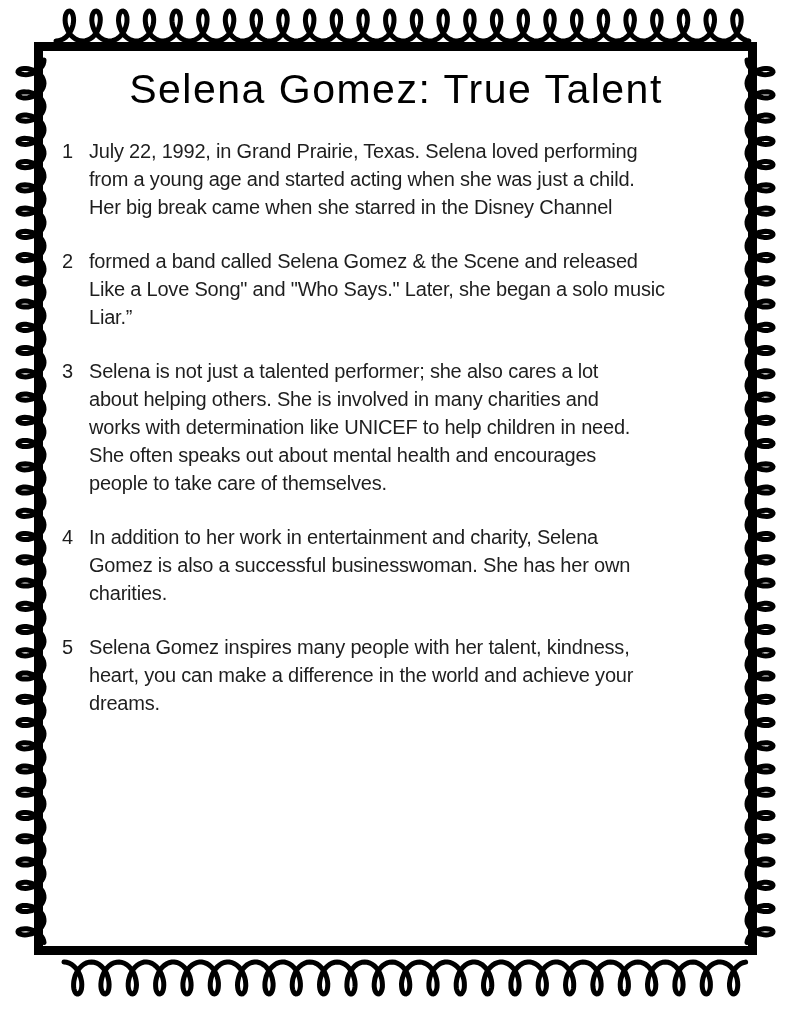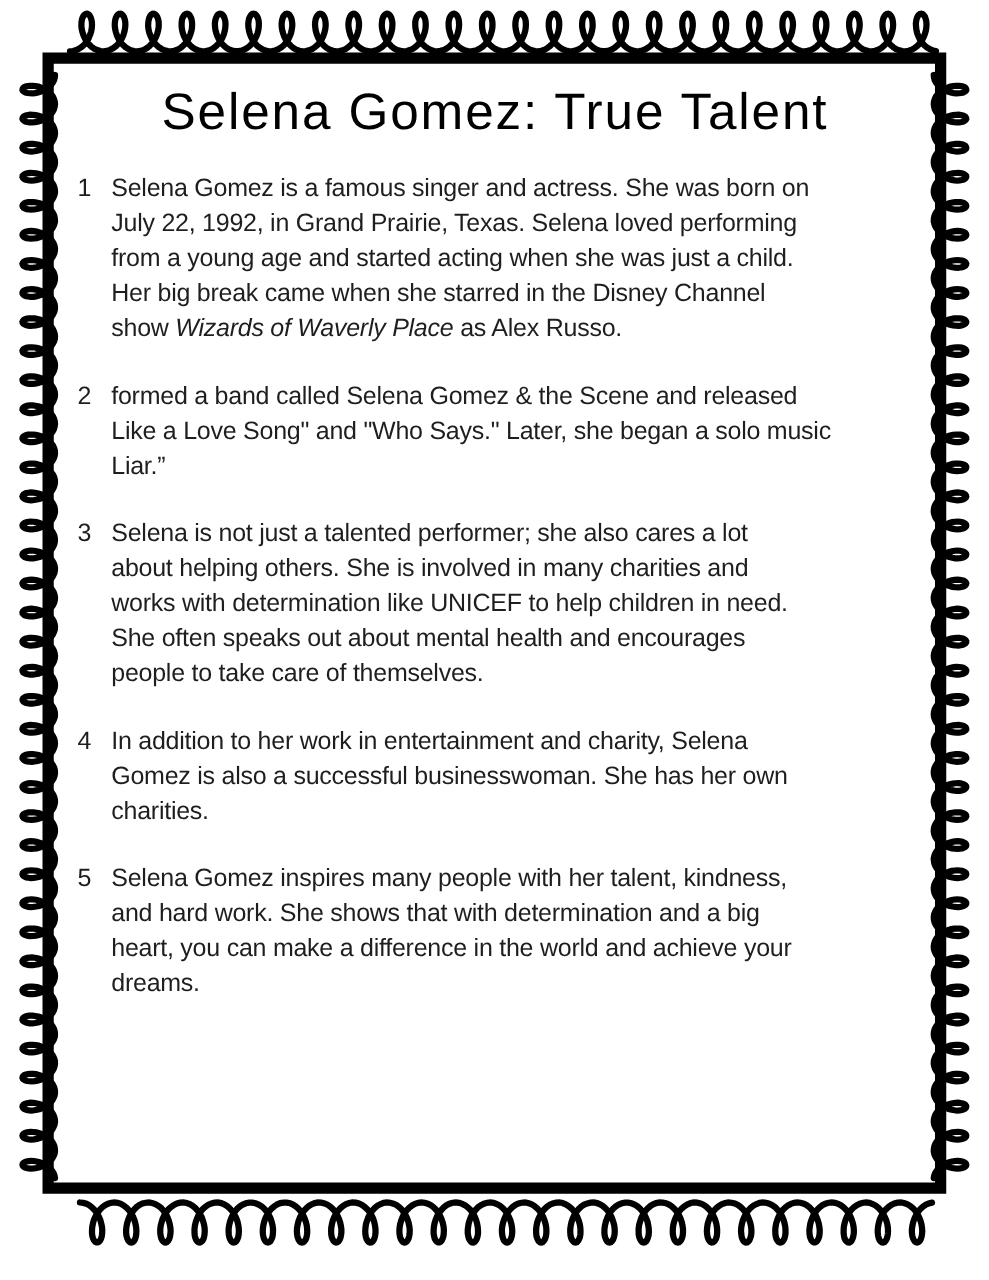--- a/index.html
+++ b/index.html
@@ -42,25 +42,23 @@
     <path id="loop-left" fill="none" stroke="#000" stroke-width="5" stroke-linecap="round" d="M44.0 60.0L43.8 62.1L43.2 64.2L42.2 66.1L40.8 67.9L39.1 69.6L37.1 71.1L35.0 72.3L32.7 73.3L30.4 74.0L28.0 74.5L25.8 74.7L23.8 74.6L22.0 74.4L20.4 74.0L19.2 73.4L18.4 72.7L18.0 72.0L18.1 71.2L18.5 70.5L19.3 69.8L20.6 69.2L22.1 68.8L24.0 68.6L26.0 68.6L28.3 68.8L30.6 69.3L32.9 70.1L35.2 71.1L37.3 72.3L39.3 73.8L40.9 75.5L42.3 77.3L43.2 79.3L43.8 81.3L44.0 83.4L43.7 85.5L43.1 87.6L42.0 89.5L40.6 91.3L38.9 93.0L36.9 94.4L34.8 95.6L32.5 96.6L30.1 97.3L27.8 97.7L25.6 97.9L23.6 97.9L21.8 97.6L20.3 97.2L19.2 96.6L18.4 95.9L18.0 95.1L18.1 94.4L18.6 93.6L19.4 93.0L20.7 92.4L22.3 92.0L24.1 91.8L26.2 91.9L28.5 92.1L30.8 92.6L33.1 93.4L35.4 94.4L37.5 95.7L39.4 97.2L41.1 98.9L42.4 100.7L43.3 102.7L43.9 104.8L44.0 106.9L43.7 109.0L43.0 111.0L41.9 113.0L40.5 114.8L38.7 116.4L36.7 117.8L34.6 119.0L32.3 119.9L29.9 120.6L27.6 121.0L25.4 121.2L23.4 121.1L21.6 120.8L20.2 120.4L19.1 119.8L18.3 119.1L18.0 118.3L18.1 117.6L18.6 116.8L19.5 116.2L20.8 115.6L22.4 115.3L24.3 115.1L26.4 115.1L28.7 115.4L31.0 115.9L33.3 116.7L35.6 117.8L37.7 119.1L39.6 120.6L41.2 122.3L42.5 124.2L43.4 126.2L43.9 128.2L44.0 130.3L43.7 132.4L42.9 134.5L41.8 136.4L40.3 138.2L38.6 139.8L36.5 141.2L34.3 142.3L32.0 143.2L29.7 143.9L27.4 144.3L25.2 144.4L23.2 144.3L21.5 144.0L20.1 143.6L19.0 143.0L18.3 142.3L18.0 141.5L18.1 140.7L18.7 140.0L19.6 139.4L21.0 138.8L22.6 138.5L24.5 138.3L26.6 138.4L28.9 138.7L31.2 139.2L33.6 140.1L35.8 141.1L37.9 142.5L39.7 144.0L41.3 145.7L42.6 147.6L43.4 149.6L43.9 151.7L44.0 153.8L43.6 155.9L42.8 157.9L41.7 159.8L40.2 161.6L38.4 163.2L36.3 164.5L34.1 165.7L31.8 166.6L29.5 167.2L27.2 167.6L25.0 167.7L23.1 167.6L21.4 167.3L19.9 166.8L18.9 166.2L18.2 165.4L18.0 164.7L18.2 163.9L18.8 163.2L19.8 162.5L21.1 162.0L22.8 161.7L24.7 161.6L26.8 161.6L29.1 162.0L31.5 162.6L33.8 163.4L36.0 164.5L38.1 165.8L39.9 167.4L41.5 169.1L42.7 171.0L43.5 173.0L43.9 175.1L44.0 177.2L43.5 179.3L42.7 181.3L41.5 183.2L40.0 185.0L38.2 186.5L36.1 187.9L33.9 189.0L31.6 189.9L29.3 190.5L27.0 190.8L24.8 190.9L22.9 190.8L21.2 190.5L19.8 190.0L18.8 189.3L18.2 188.6L18.0 187.9L18.2 187.1L18.8 186.4L19.9 185.7L21.2 185.2L22.9 184.9L24.9 184.8L27.1 184.9L29.3 185.3L31.7 185.9L34.0 186.7L36.2 187.9L38.3 189.2L40.1 190.8L41.6 192.6L42.8 194.5L43.6 196.5L44.0 198.6L43.9 200.7L43.5 202.7L42.6 204.7L41.4 206.6L39.9 208.4L38.0 209.9L35.9 211.3L33.7 212.3L31.4 213.2L29.1 213.8L26.8 214.1L24.7 214.2L22.7 214.0L21.1 213.7L19.7 213.2L18.7 212.5L18.2 211.8L18.0 211.0L18.3 210.3L18.9 209.6L20.0 208.9L21.4 208.5L23.1 208.2L25.1 208.1L27.3 208.2L29.6 208.6L31.9 209.2L34.2 210.1L36.4 211.2L38.4 212.6L40.2 214.2L41.7 216.0L42.9 217.9L43.6 219.9L44.0 222.0L43.9 224.1L43.4 226.2L42.5 228.2L41.3 230.1L39.7 231.8L37.8 233.3L35.7 234.6L33.5 235.7L31.2 236.5L28.8 237.1L26.6 237.4L24.5 237.4L22.6 237.2L20.9 236.9L19.6 236.4L18.7 235.7L18.1 235.0L18.0 234.2L18.3 233.4L19.0 232.7L20.1 232.1L21.5 231.7L23.3 231.4L25.3 231.3L27.5 231.5L29.8 231.9L32.1 232.5L34.4 233.4L36.6 234.6L38.6 236.0L40.4 237.6L41.8 239.4L42.9 241.3L43.7 243.4L44.0 245.5L43.9 247.6L43.4 249.6L42.4 251.6L41.2 253.5L39.5 255.2L37.6 256.7L35.5 258.0L33.3 259.0L31.0 259.8L28.6 260.3L26.4 260.6L24.3 260.7L22.4 260.5L20.8 260.1L19.5 259.5L18.6 258.9L18.1 258.1L18.0 257.4L18.4 256.6L19.1 255.9L20.2 255.3L21.7 254.9L23.5 254.6L25.5 254.6L27.7 254.7L30.0 255.2L32.3 255.8L34.6 256.8L36.8 258.0L38.8 259.4L40.5 261.0L42.0 262.8L43.0 264.8L43.7 266.8L44.0 268.9L43.9 271.0L43.3 273.1L42.3 275.0L41.0 276.9L39.4 278.6L37.5 280.1L35.3 281.3L33.1 282.4L30.7 283.1L28.4 283.6L26.2 283.9L24.1 283.9L22.2 283.7L20.7 283.3L19.4 282.7L18.5 282.1L18.1 281.3L18.0 280.6L18.4 279.8L19.2 279.1L20.3 278.5L21.8 278.1L23.6 277.8L25.7 277.8L27.9 278.0L30.2 278.5L32.5 279.2L34.8 280.1L37.0 281.3L39.0 282.8L40.7 284.4L42.1 286.2L43.1 288.2L43.8 290.2L44.0 292.3L43.8 294.4L43.2 296.5L42.2 298.5L40.9 300.3L39.2 302.0L37.3 303.4L35.1 304.7L32.8 305.7L30.5 306.4L28.2 306.9L26.0 307.1L23.9 307.1L22.1 306.9L20.5 306.5L19.3 305.9L18.5 305.3L18.1 304.5L18.0 303.7L18.5 303.0L19.3 302.3L20.5 301.7L22.0 301.3L23.8 301.1L25.9 301.1L28.1 301.3L30.4 301.8L32.8 302.5L35.0 303.5L37.2 304.7L39.1 306.2L40.8 307.8L42.2 309.7L43.2 311.6L43.8 313.7L44.0 315.8L43.8 317.9L43.1 319.9L42.1 321.9L40.7 323.7L39.0 325.4L37.1 326.8L34.9 328.0L32.6 329.0L30.3 329.7L28.0 330.2L25.8 330.4L23.7 330.4L21.9 330.1L20.4 329.7L19.2 329.1L18.4 328.4L18.0 327.7L18.1 326.9L18.5 326.2L19.4 325.5L20.6 324.9L22.2 324.5L24.0 324.3L26.1 324.3L28.3 324.6L30.6 325.1L33.0 325.8L35.2 326.8L37.4 328.1L39.3 329.6L41.0 331.2L42.3 333.1L43.3 335.1L43.8 337.1L44.0 339.2L43.7 341.3L43.1 343.4L42.0 345.3L40.6 347.1L38.9 348.8L36.9 350.2L34.7 351.4L32.4 352.3L30.1 353.0L27.8 353.5L25.6 353.6L23.5 353.6L21.8 353.3L20.3 352.9L19.1 352.3L18.4 351.6L18.0 350.9L18.1 350.1L18.6 349.3L19.5 348.7L20.7 348.1L22.3 347.7L24.2 347.6L26.3 347.6L28.5 347.8L30.9 348.4L33.2 349.2L35.5 350.2L37.6 351.5L39.5 353.0L41.1 354.7L42.4 356.5L43.3 358.5L43.9 360.6L44.0 362.7L43.7 364.8L43.0 366.8L41.9 368.7L40.4 370.5L38.7 372.1L36.7 373.6L34.5 374.7L32.2 375.7L29.9 376.3L27.6 376.7L25.4 376.9L23.4 376.8L21.6 376.6L20.1 376.1L19.0 375.5L18.3 374.8L18.0 374.0L18.1 373.3L18.6 372.5L19.6 371.9L20.9 371.3L22.5 371.0L24.4 370.8L26.5 370.8L28.8 371.1L31.1 371.7L33.4 372.5L35.7 373.5L37.8 374.8L39.6 376.4L41.2 378.1L42.5 379.9L43.4 381.9L43.9 384.0L44.0 386.1L43.6 388.2L42.9 390.2L41.8 392.2L40.3 393.9L38.5 395.5L36.5 396.9L34.3 398.1L32.0 399.0L29.6 399.6L27.3 400.0L25.2 400.2L23.2 400.1L21.5 399.8L20.0 399.3L19.0 398.7L18.3 398.0L18.0 397.2L18.2 396.4L18.7 395.7L19.7 395.1L21.0 394.5L22.7 394.2L24.6 394.0L26.7 394.1L29.0 394.4L31.3 395.0L33.6 395.8L35.9 396.9L37.9 398.2L39.8 399.8L41.4 401.5L42.6 403.4L43.5 405.4L43.9 407.5L44.0 409.6L43.6 411.6L42.8 413.7L41.6 415.6L40.1 417.3L38.3 418.9L36.3 420.3L34.1 421.4L31.8 422.3L29.4 422.9L27.1 423.3L25.0 423.4L23.0 423.3L21.3 423.0L19.9 422.5L18.9 421.9L18.2 421.1L18.0 420.4L18.2 419.6L18.8 418.9L19.8 418.3L21.1 417.8L22.8 417.4L24.8 417.3L26.9 417.4L29.2 417.7L31.5 418.3L33.8 419.2L36.1 420.3L38.1 421.6L40.0 423.2L41.5 424.9L42.7 426.8L43.5 428.8L43.9 430.9L43.9 433.0L43.5 435.1L42.7 437.1L41.5 439.0L40.0 440.7L38.1 442.3L36.1 443.7L33.9 444.8L31.5 445.6L29.2 446.2L26.9 446.6L24.8 446.6L22.8 446.5L21.2 446.2L19.8 445.7L18.8 445.0L18.2 444.3L18.0 443.6L18.2 442.8L18.9 442.1L19.9 441.4L21.3 441.0L23.0 440.6L25.0 440.5L27.1 440.6L29.4 441.0L31.7 441.6L34.0 442.5L36.3 443.6L38.3 445.0L40.1 446.6L41.6 448.3L42.8 450.2L43.6 452.3L44.0 454.3L43.9 456.4L43.5 458.5L42.6 460.5L41.4 462.4L39.8 464.1L38.0 465.7L35.9 467.0L33.6 468.1L31.3 468.9L29.0 469.5L26.7 469.8L24.6 469.9L22.7 469.7L21.0 469.4L19.7 468.9L18.7 468.2L18.2 467.5L18.0 466.7L18.3 466.0L18.9 465.3L20.0 464.6L21.4 464.2L23.2 463.9L25.2 463.8L27.3 463.9L29.6 464.3L32.0 464.9L34.3 465.8L36.5 467.0L38.5 468.4L40.3 470.0L41.7 471.8L42.9 473.7L43.6 475.7L44.0 477.8L43.9 479.9L43.4 482.0L42.5 484.0L41.2 485.8L39.7 487.5L37.8 489.1L35.7 490.4L33.4 491.4L31.1 492.2L28.8 492.8L26.5 493.1L24.4 493.1L22.5 493.0L20.9 492.6L19.6 492.1L18.7 491.4L18.1 490.7L18.0 489.9L18.3 489.1L19.0 488.4L20.1 487.8L21.6 487.4L23.3 487.1L25.3 487.0L27.5 487.2L29.8 487.6L32.2 488.3L34.5 489.2L36.7 490.4L38.7 491.8L40.4 493.4L41.9 495.2L43.0 497.1L43.7 499.1L44.0 501.2L43.9 503.3L43.3 505.4L42.4 507.4L41.1 509.2L39.5 510.9L37.6 512.5L35.5 513.7L33.2 514.8L30.9 515.6L28.6 516.1L26.3 516.3L24.2 516.4L22.3 516.2L20.7 515.8L19.5 515.3L18.6 514.6L18.1 513.9L18.0 513.1L18.4 512.3L19.1 511.6L20.3 511.0L21.7 510.6L23.5 510.3L25.5 510.3L27.7 510.5L30.1 510.9L32.4 511.6L34.7 512.5L36.9 513.7L38.8 515.2L40.6 516.8L42.0 518.6L43.1 520.5L43.7 522.6L44.0 524.7L43.8 526.8L43.3 528.8L42.3 530.8L41.0 532.7L39.3 534.3L37.4 535.8L35.3 537.1L33.0 538.1L30.7 538.9L28.3 539.4L26.1 539.6L24.0 539.6L22.2 539.4L20.6 539.0L19.4 538.4L18.5 537.8L18.1 537.0L18.0 536.3L18.4 535.5L19.2 534.8L20.4 534.2L21.9 533.8L23.7 533.6L25.7 533.5L28.0 533.7L30.3 534.2L32.6 534.9L34.9 535.9L37.0 537.1L39.0 538.5L40.7 540.2L42.1 542.0L43.1 544.0L43.8 546.0L44.0 548.1L43.8 550.2L43.2 552.3L42.2 554.2L40.8 556.1L39.2 557.7L37.2 559.2L35.1 560.4L32.8 561.4L30.5 562.2L28.1 562.6L25.9 562.9L23.9 562.9L22.0 562.6L20.5 562.2L19.3 561.6L18.5 561.0L18.1 560.2L18.1 559.4L18.5 558.7L19.3 558.0L20.5 557.4L22.1 557.0L23.9 556.8L25.9 556.8L28.2 557.0L30.5 557.5L32.8 558.2L35.1 559.2L37.2 560.5L39.2 561.9L40.9 563.6L42.2 565.4L43.2 567.4L43.8 569.5L44.0 571.6L43.8 573.7L43.1 575.7L42.1 577.7L40.7 579.5L39.0 581.1L37.0 582.6L34.9 583.8L32.6 584.8L30.2 585.5L27.9 585.9L25.7 586.1L23.7 586.1L21.9 585.8L20.4 585.4L19.2 584.8L18.4 584.1L18.0 583.4L18.1 582.6L18.5 581.9L19.4 581.2L20.6 580.6L22.2 580.2L24.1 580.0L26.1 580.1L28.4 580.3L30.7 580.8L33.0 581.6L35.3 582.6L37.4 583.8L39.4 585.3L41.0 587.0L42.3 588.9L43.3 590.8L43.8 592.9L44.0 595.0L43.7 597.1L43.0 599.1L42.0 601.1L40.5 602.9L38.8 604.5L36.8 605.9L34.6 607.1L32.4 608.1L30.0 608.8L27.7 609.2L25.5 609.4L23.5 609.3L21.7 609.1L20.2 608.6L19.1 608.0L18.4 607.3L18.0 606.6L18.1 605.8L18.6 605.0L19.5 604.4L20.8 603.8L22.4 603.5L24.3 603.3L26.4 603.3L28.6 603.6L30.9 604.1L33.3 604.9L35.5 605.9L37.6 607.2L39.5 608.7L41.1 610.4L42.4 612.3L43.4 614.3L43.9 616.4L44.0 618.5L43.7 620.5L43.0 622.6L41.8 624.5L40.4 626.3L38.6 627.9L36.6 629.3L34.4 630.5L32.1 631.4L29.8 632.1L27.5 632.5L25.3 632.6L23.3 632.6L21.6 632.3L20.1 631.8L19.0 631.2L18.3 630.5L18.0 629.7L18.1 629.0L18.7 628.2L19.6 627.6L20.9 627.1L22.5 626.7L24.4 626.5L26.6 626.6L28.8 626.9L31.1 627.4L33.5 628.2L35.7 629.3L37.8 630.6L39.7 632.1L41.3 633.9L42.5 635.7L43.4 637.7L43.9 639.8L44.0 641.9L43.6 644.0L42.9 646.0L41.7 647.9L40.2 649.7L38.5 651.3L36.4 652.7L34.2 653.8L31.9 654.7L29.6 655.4L27.3 655.7L25.1 655.9L23.1 655.8L21.4 655.5L20.0 655.0L18.9 654.4L18.3 653.7L18.0 652.9L18.2 652.1L18.7 651.4L19.7 650.8L21.0 650.3L22.7 649.9L24.6 649.8L26.8 649.8L29.0 650.2L31.4 650.7L33.7 651.6L35.9 652.7L38.0 654.0L39.8 655.5L41.4 657.3L42.6 659.2L43.5 661.2L43.9 663.2L44.0 665.3L43.6 667.4L42.8 669.4L41.6 671.4L40.1 673.1L38.3 674.7L36.2 676.0L34.0 677.2L31.7 678.0L29.4 678.7L27.1 679.0L24.9 679.1L23.0 679.0L21.3 678.7L19.9 678.2L18.9 677.6L18.2 676.9L18.0 676.1L18.2 675.3L18.8 674.6L19.8 674.0L21.2 673.5L22.9 673.1L24.8 673.0L27.0 673.1L29.2 673.5L31.6 674.1L33.9 674.9L36.1 676.0L38.2 677.4L40.0 678.9L41.5 680.7L42.7 682.6L43.5 684.6L44.0 686.7L43.9 688.8L43.5 690.9L42.7 692.9L41.5 694.8L39.9 696.5L38.1 698.1L36.0 699.4L33.8 700.5L31.5 701.4L29.1 702.0L26.9 702.3L24.7 702.4L22.8 702.2L21.1 701.9L19.8 701.4L18.8 700.8L18.2 700.0L18.0 699.3L18.2 698.5L18.9 697.8L19.9 697.2L21.3 696.7L23.0 696.4L25.0 696.3L27.2 696.4L29.5 696.7L31.8 697.4L34.1 698.3L36.3 699.4L38.4 700.8L40.2 702.3L41.7 704.1L42.8 706.0L43.6 708.0L44.0 710.1L43.9 712.2L43.5 714.3L42.6 716.3L41.3 718.2L39.8 719.9L37.9 721.5L35.8 722.8L33.6 723.9L31.3 724.7L28.9 725.2L26.7 725.5L24.5 725.6L22.6 725.5L21.0 725.1L19.7 724.6L18.7 723.9L18.1 723.2L18.0 722.4L18.3 721.7L19.0 721.0L20.0 720.4L21.5 719.9L23.2 719.6L25.2 719.5L27.4 719.6L29.7 720.0L32.0 720.7L34.3 721.6L36.5 722.8L38.5 724.1L40.3 725.7L41.8 727.5L42.9 729.5L43.7 731.5L44.0 733.6L43.9 735.7L43.4 737.7L42.5 739.7L41.2 741.6L39.6 743.3L37.7 744.8L35.6 746.1L33.4 747.2L31.0 748.0L28.7 748.5L26.5 748.8L24.4 748.9L22.5 748.7L20.8 748.3L19.6 747.8L18.6 747.1L18.1 746.4L18.0 745.6L18.3 744.9L19.1 744.2L20.2 743.6L21.6 743.1L23.4 742.8L25.4 742.8L27.6 742.9L29.9 743.3L32.2 744.0L34.5 744.9L36.7 746.1L38.7 747.5L40.5 749.2L41.9 750.9L43.0 752.9L43.7 754.9L44.0 757.0L43.9 759.1L43.3 761.2L42.4 763.2L41.1 765.0L39.4 766.7L37.5 768.2L35.4 769.5L33.2 770.5L30.8 771.3L28.5 771.8L26.3 772.1L24.2 772.1L22.3 771.9L20.7 771.5L19.5 771.0L18.6 770.3L18.1 769.6L18.0 768.8L18.4 768.0L19.1 767.3L20.3 766.8L21.8 766.3L23.6 766.1L25.6 766.0L27.8 766.2L30.1 766.6L32.5 767.3L34.7 768.3L36.9 769.5L38.9 770.9L40.6 772.6L42.0 774.4L43.1 776.3L43.7 778.4L44.0 780.5L43.8 782.6L43.3 784.6L42.3 786.6L40.9 788.4L39.3 790.1L37.3 791.6L35.2 792.8L32.9 793.9L30.6 794.6L28.3 795.1L26.1 795.3L24.0 795.3L22.1 795.1L20.6 794.7L19.4 794.2L18.5 793.5L18.1 792.7L18.0 792.0L18.4 791.2L19.2 790.5L20.4 790.0L21.9 789.5L23.8 789.3L25.8 789.3L28.0 789.5L30.3 789.9L32.7 790.7L35.0 791.6L37.1 792.9L39.1 794.3L40.8 796.0L42.1 797.8L43.2 799.8L43.8 801.8L44.0 803.9L43.8 806.0L43.2 808.1L42.2 810.0L40.8 811.8L39.1 813.5L37.1 815.0L35.0 816.2L32.7 817.2L30.4 817.9L28.1 818.4L25.9 818.6L23.8 818.6L22.0 818.3L20.4 817.9L19.3 817.3L18.4 816.7L18.0 815.9L18.1 815.1L18.5 814.4L19.3 813.7L20.5 813.2L22.1 812.7L23.9 812.5L26.0 812.5L28.2 812.8L30.6 813.2L32.9 814.0L35.2 815.0L37.3 816.2L39.2 817.7L40.9 819.4L42.2 821.2L43.2 823.2L43.8 825.3L44.0 827.4L43.8 829.4L43.1 831.5L42.0 833.4L40.6 835.3L38.9 836.9L37.0 838.3L34.8 839.5L32.5 840.5L30.2 841.2L27.9 841.7L25.7 841.8L23.6 841.8L21.8 841.6L20.3 841.1L19.2 840.5L18.4 839.8L18.0 839.1L18.1 838.3L18.6 837.6L19.4 836.9L20.7 836.4L22.3 836.0L24.1 835.8L26.2 835.8L28.4 836.0L30.8 836.5L33.1 837.3L35.4 838.3L37.5 839.6L39.4 841.1L41.0 842.8L42.4 844.7L43.3 846.6L43.9 848.7L44.0 850.8L43.7 852.9L43.0 854.9L41.9 856.9L40.5 858.7L38.8 860.3L36.8 861.7L34.6 862.9L32.3 863.8L29.9 864.5L27.6 864.9L25.5 865.1L23.4 865.0L21.7 864.8L20.2 864.3L19.1 863.7L18.3 863.0L18.0 862.3L18.1 861.5L18.6 860.8L19.5 860.1L20.8 859.6L22.4 859.2L24.3 859.0L26.4 859.0L28.7 859.3L31.0 859.9L33.3 860.7L35.6 861.7L37.7 863.0L39.6 864.5L41.2 866.2L42.5 868.1L43.4 870.1L43.9 872.1L44.0 874.2L43.7 876.3L42.9 878.4L41.8 880.3L40.3 882.1L38.6 883.7L36.6 885.1L34.4 886.2L32.1 887.2L29.7 887.8L27.4 888.2L25.3 888.4L23.3 888.3L21.5 888.0L20.1 887.5L19.0 886.9L18.3 886.2L18.0 885.4L18.1 884.7L18.7 883.9L19.6 883.3L20.9 882.8L22.6 882.4L24.5 882.2L26.6 882.3L28.9 882.6L31.2 883.2L33.5 884.0L35.8 885.1L37.9 886.4L39.7 887.9L41.3 889.6L42.6 891.5L43.4 893.5L43.9 895.6L44.0 897.7L43.6 899.8L42.8 901.8L41.7 903.7L40.2 905.5L38.4 907.1L36.4 908.4L34.2 909.6L31.9 910.5L29.5 911.1L27.2 911.5L25.1 911.6L23.1 911.5L21.4 911.2L20.0 910.7L18.9 910.1L18.2 909.4L18.0 908.6L18.2 907.8L18.8 907.1L19.7 906.5L21.1 906.0L22.8 905.6L24.7 905.5L26.8 905.6L29.1 905.9L31.4 906.5L33.7 907.3L36.0 908.4L38.0 909.8L39.9 911.3L41.4 913.0L42.7 914.9L43.5 916.9L43.9 919.0L44.0 921.1L43.6 923.2L42.7 925.2L41.6 927.1L40.0 928.9L38.2 930.5L36.2 931.8L33.9 932.9L31.6 933.8L29.3 934.4L27.0 934.7L24.9 934.9L22.9 934.7L21.2 934.4L19.8 933.9L18.8 933.3L18.2 932.6L18.0 931.8L18.2 931.0L18.8 930.3L19.9 929.7L21.2 929.2L22.9 928.9L24.9 928.7L27.0 928.8L29.3 929.2L31.6 929.8L34.0 930.7L36.2 931.8L38.2 933.1L40.0 934.7L41.6 936.5L42.8 938.4L43.6 940.4L44.0 942.5"></path>
     <path id="loop-right" fill="none" stroke="#000" stroke-width="5" stroke-linecap="round" d="M747.0 60.0L747.2 62.1L747.8 64.2L748.8 66.1L750.2 67.9L751.9 69.6L753.9 71.1L756.0 72.3L758.3 73.3L760.6 74.0L763.0 74.5L765.2 74.7L767.2 74.6L769.0 74.4L770.6 74.0L771.8 73.4L772.6 72.7L773.0 72.0L772.9 71.2L772.5 70.5L771.7 69.8L770.4 69.2L768.9 68.8L767.0 68.6L765.0 68.6L762.7 68.8L760.4 69.3L758.1 70.1L755.8 71.1L753.7 72.3L751.7 73.8L750.1 75.5L748.7 77.3L747.8 79.3L747.2 81.3L747.0 83.4L747.3 85.5L747.9 87.6L749.0 89.5L750.4 91.3L752.1 93.0L754.1 94.4L756.2 95.6L758.5 96.6L760.9 97.3L763.2 97.7L765.4 97.9L767.4 97.9L769.2 97.6L770.7 97.2L771.8 96.6L772.6 95.9L773.0 95.1L772.9 94.4L772.4 93.6L771.6 93.0L770.3 92.4L768.7 92.0L766.9 91.8L764.8 91.9L762.5 92.1L760.2 92.6L757.9 93.4L755.6 94.4L753.5 95.7L751.6 97.2L749.9 98.9L748.6 100.7L747.7 102.7L747.1 104.8L747.0 106.9L747.3 109.0L748.0 111.0L749.1 113.0L750.5 114.8L752.3 116.4L754.3 117.8L756.4 119.0L758.7 119.9L761.1 120.6L763.4 121.0L765.6 121.2L767.6 121.1L769.4 120.8L770.8 120.4L771.9 119.8L772.7 119.1L773.0 118.3L772.9 117.6L772.4 116.8L771.5 116.2L770.2 115.6L768.6 115.3L766.7 115.1L764.6 115.1L762.3 115.4L760.0 115.9L757.7 116.7L755.4 117.8L753.3 119.1L751.4 120.6L749.8 122.3L748.5 124.2L747.6 126.2L747.1 128.2L747.0 130.3L747.3 132.4L748.1 134.5L749.2 136.4L750.7 138.2L752.4 139.8L754.5 141.2L756.7 142.3L759.0 143.2L761.3 143.9L763.6 144.3L765.8 144.4L767.8 144.3L769.5 144.0L770.9 143.6L772.0 143.0L772.7 142.3L773.0 141.5L772.9 140.7L772.3 140.0L771.4 139.4L770.0 138.8L768.4 138.5L766.5 138.3L764.4 138.4L762.1 138.7L759.8 139.2L757.4 140.1L755.2 141.1L753.1 142.5L751.3 144.0L749.7 145.7L748.4 147.6L747.6 149.6L747.1 151.7L747.0 153.8L747.4 155.9L748.2 157.9L749.3 159.8L750.8 161.6L752.6 163.2L754.7 164.5L756.9 165.7L759.2 166.6L761.5 167.2L763.8 167.6L766.0 167.7L767.9 167.6L769.6 167.3L771.1 166.8L772.1 166.2L772.8 165.4L773.0 164.7L772.8 163.9L772.2 163.2L771.2 162.5L769.9 162.0L768.2 161.7L766.3 161.6L764.2 161.6L761.9 162.0L759.5 162.6L757.2 163.4L755.0 164.5L752.9 165.8L751.1 167.4L749.5 169.1L748.3 171.0L747.5 173.0L747.1 175.1L747.0 177.2L747.5 179.3L748.3 181.3L749.5 183.2L751.0 185.0L752.8 186.5L754.9 187.9L757.1 189.0L759.4 189.9L761.7 190.5L764.0 190.8L766.2 190.9L768.1 190.8L769.8 190.5L771.2 190.0L772.2 189.3L772.8 188.6L773.0 187.9L772.8 187.1L772.2 186.4L771.1 185.7L769.8 185.2L768.1 184.9L766.1 184.8L763.9 184.9L761.7 185.3L759.3 185.9L757.0 186.7L754.8 187.9L752.7 189.2L750.9 190.8L749.4 192.6L748.2 194.5L747.4 196.5L747.0 198.6L747.1 200.7L747.5 202.7L748.4 204.7L749.6 206.6L751.1 208.4L753.0 209.9L755.1 211.3L757.3 212.3L759.6 213.2L761.9 213.8L764.2 214.1L766.3 214.2L768.3 214.0L769.9 213.7L771.3 213.2L772.3 212.5L772.8 211.8L773.0 211.0L772.7 210.3L772.1 209.6L771.0 208.9L769.6 208.5L767.9 208.2L765.9 208.1L763.7 208.2L761.4 208.6L759.1 209.2L756.8 210.1L754.6 211.2L752.6 212.6L750.8 214.2L749.3 216.0L748.1 217.9L747.4 219.9L747.0 222.0L747.1 224.1L747.6 226.2L748.5 228.2L749.7 230.1L751.3 231.8L753.2 233.3L755.3 234.6L757.5 235.7L759.8 236.5L762.2 237.1L764.4 237.4L766.5 237.4L768.4 237.2L770.1 236.9L771.4 236.4L772.3 235.7L772.9 235.0L773.0 234.2L772.7 233.4L772.0 232.7L770.9 232.1L769.5 231.7L767.7 231.4L765.7 231.3L763.5 231.5L761.2 231.9L758.9 232.5L756.6 233.4L754.4 234.6L752.4 236.0L750.6 237.6L749.2 239.4L748.1 241.3L747.3 243.4L747.0 245.5L747.1 247.6L747.6 249.6L748.6 251.6L749.8 253.5L751.5 255.2L753.4 256.7L755.5 258.0L757.7 259.0L760.0 259.8L762.4 260.3L764.6 260.6L766.7 260.7L768.6 260.5L770.2 260.1L771.5 259.5L772.4 258.9L772.9 258.1L773.0 257.4L772.6 256.6L771.9 255.9L770.8 255.3L769.3 254.9L767.5 254.6L765.5 254.6L763.3 254.7L761.0 255.2L758.7 255.8L756.4 256.8L754.2 258.0L752.2 259.4L750.5 261.0L749.0 262.8L748.0 264.8L747.3 266.8L747.0 268.9L747.1 271.0L747.7 273.1L748.7 275.0L750.0 276.9L751.6 278.6L753.5 280.1L755.7 281.3L757.9 282.4L760.3 283.1L762.6 283.6L764.8 283.9L766.9 283.9L768.8 283.7L770.3 283.3L771.6 282.7L772.5 282.1L772.9 281.3L773.0 280.6L772.6 279.8L771.8 279.1L770.7 278.5L769.2 278.1L767.4 277.8L765.3 277.8L763.1 278.0L760.8 278.5L758.5 279.2L756.2 280.1L754.0 281.3L752.0 282.8L750.3 284.4L748.9 286.2L747.9 288.2L747.2 290.2L747.0 292.3L747.2 294.4L747.8 296.5L748.8 298.5L750.1 300.3L751.8 302.0L753.7 303.4L755.9 304.7L758.2 305.7L760.5 306.4L762.8 306.9L765.0 307.1L767.1 307.1L768.9 306.9L770.5 306.5L771.7 305.9L772.5 305.3L772.9 304.5L773.0 303.7L772.5 303.0L771.7 302.3L770.5 301.7L769.0 301.3L767.2 301.1L765.1 301.1L762.9 301.3L760.6 301.8L758.2 302.5L756.0 303.5L753.8 304.7L751.9 306.2L750.2 307.8L748.8 309.7L747.8 311.6L747.2 313.7L747.0 315.8L747.2 317.9L747.9 319.9L748.9 321.9L750.3 323.7L752.0 325.4L753.9 326.8L756.1 328.0L758.4 329.0L760.7 329.7L763.0 330.2L765.2 330.4L767.3 330.4L769.1 330.1L770.6 329.7L771.8 329.1L772.6 328.4L773.0 327.7L772.9 326.9L772.5 326.2L771.6 325.5L770.4 324.9L768.8 324.5L767.0 324.3L764.9 324.3L762.7 324.6L760.4 325.1L758.0 325.8L755.8 326.8L753.6 328.1L751.7 329.6L750.0 331.2L748.7 333.1L747.7 335.1L747.2 337.1L747.0 339.2L747.3 341.3L747.9 343.4L749.0 345.3L750.4 347.1L752.1 348.8L754.1 350.2L756.3 351.4L758.6 352.3L760.9 353.0L763.2 353.5L765.4 353.6L767.5 353.6L769.2 353.3L770.7 352.9L771.9 352.3L772.6 351.6L773.0 350.9L772.9 350.1L772.4 349.3L771.5 348.7L770.3 348.1L768.7 347.7L766.8 347.6L764.7 347.6L762.5 347.8L760.1 348.4L757.8 349.2L755.5 350.2L753.4 351.5L751.5 353.0L749.9 354.7L748.6 356.5L747.7 358.5L747.1 360.6L747.0 362.7L747.3 364.8L748.0 366.8L749.1 368.7L750.6 370.5L752.3 372.1L754.3 373.6L756.5 374.7L758.8 375.7L761.1 376.3L763.4 376.7L765.6 376.9L767.6 376.8L769.4 376.6L770.9 376.1L772.0 375.5L772.7 374.8L773.0 374.0L772.9 373.3L772.4 372.5L771.4 371.9L770.1 371.3L768.5 371.0L766.6 370.8L764.5 370.8L762.2 371.1L759.9 371.7L757.6 372.5L755.3 373.5L753.2 374.8L751.4 376.4L749.8 378.1L748.5 379.9L747.6 381.9L747.1 384.0L747.0 386.1L747.4 388.2L748.1 390.2L749.2 392.2L750.7 393.9L752.5 395.5L754.5 396.9L756.7 398.1L759.0 399.0L761.4 399.6L763.7 400.0L765.8 400.2L767.8 400.1L769.5 399.8L771.0 399.3L772.0 398.7L772.7 398.0L773.0 397.2L772.8 396.4L772.3 395.7L771.3 395.1L770.0 394.5L768.3 394.2L766.4 394.0L764.3 394.1L762.0 394.4L759.7 395.0L757.4 395.8L755.1 396.9L753.1 398.2L751.2 399.8L749.6 401.5L748.4 403.4L747.5 405.4L747.1 407.5L747.0 409.6L747.4 411.6L748.2 413.7L749.4 415.6L750.9 417.3L752.7 418.9L754.7 420.3L756.9 421.4L759.2 422.3L761.6 422.9L763.9 423.3L766.0 423.4L768.0 423.3L769.7 423.0L771.1 422.5L772.1 421.9L772.8 421.1L773.0 420.4L772.8 419.6L772.2 418.9L771.2 418.3L769.9 417.8L768.2 417.4L766.2 417.3L764.1 417.4L761.8 417.7L759.5 418.3L757.2 419.2L754.9 420.3L752.9 421.6L751.0 423.2L749.5 424.9L748.3 426.8L747.5 428.8L747.1 430.9L747.1 433.0L747.5 435.1L748.3 437.1L749.5 439.0L751.0 440.7L752.9 442.3L754.9 443.7L757.1 444.8L759.5 445.6L761.8 446.2L764.1 446.6L766.2 446.6L768.2 446.5L769.8 446.2L771.2 445.7L772.2 445.0L772.8 444.3L773.0 443.6L772.8 442.8L772.1 442.1L771.1 441.4L769.7 441.0L768.0 440.6L766.0 440.5L763.9 440.6L761.6 441.0L759.3 441.6L757.0 442.5L754.7 443.6L752.7 445.0L750.9 446.6L749.4 448.3L748.2 450.2L747.4 452.3L747.0 454.3L747.1 456.4L747.5 458.5L748.4 460.5L749.6 462.4L751.2 464.1L753.0 465.7L755.1 467.0L757.4 468.1L759.7 468.9L762.0 469.5L764.3 469.8L766.4 469.9L768.3 469.7L770.0 469.4L771.3 468.9L772.3 468.2L772.8 467.5L773.0 466.7L772.7 466.0L772.1 465.3L771.0 464.6L769.6 464.2L767.8 463.9L765.8 463.8L763.7 463.9L761.4 464.3L759.0 464.9L756.7 465.8L754.5 467.0L752.5 468.4L750.7 470.0L749.3 471.8L748.1 473.7L747.4 475.7L747.0 477.8L747.1 479.9L747.6 482.0L748.5 484.0L749.8 485.8L751.3 487.5L753.2 489.1L755.3 490.4L757.6 491.4L759.9 492.2L762.2 492.8L764.5 493.1L766.6 493.1L768.5 493.0L770.1 492.6L771.4 492.1L772.3 491.4L772.9 490.7L773.0 489.9L772.7 489.1L772.0 488.4L770.9 487.8L769.4 487.4L767.7 487.1L765.7 487.0L763.5 487.2L761.2 487.6L758.8 488.3L756.5 489.2L754.3 490.4L752.3 491.8L750.6 493.4L749.1 495.2L748.0 497.1L747.3 499.1L747.0 501.2L747.1 503.3L747.7 505.4L748.6 507.4L749.9 509.2L751.5 510.9L753.4 512.5L755.5 513.7L757.8 514.8L760.1 515.6L762.4 516.1L764.7 516.3L766.8 516.4L768.7 516.2L770.3 515.8L771.5 515.3L772.4 514.6L772.9 513.9L773.0 513.1L772.6 512.3L771.9 511.6L770.7 511.0L769.3 510.6L767.5 510.3L765.5 510.3L763.3 510.5L760.9 510.9L758.6 511.6L756.3 512.5L754.1 513.7L752.2 515.2L750.4 516.8L749.0 518.6L747.9 520.5L747.3 522.6L747.0 524.7L747.2 526.8L747.7 528.8L748.7 530.8L750.0 532.7L751.7 534.3L753.6 535.8L755.7 537.1L758.0 538.1L760.3 538.9L762.7 539.4L764.9 539.6L767.0 539.6L768.8 539.4L770.4 539.0L771.6 538.4L772.5 537.8L772.9 537.0L773.0 536.3L772.6 535.5L771.8 534.8L770.6 534.2L769.1 533.8L767.3 533.6L765.3 533.5L763.0 533.7L760.7 534.2L758.4 534.9L756.1 535.9L754.0 537.1L752.0 538.5L750.3 540.2L748.9 542.0L747.9 544.0L747.2 546.0L747.0 548.1L747.2 550.2L747.8 552.3L748.8 554.2L750.2 556.1L751.8 557.7L753.8 559.2L755.9 560.4L758.2 561.4L760.5 562.2L762.9 562.6L765.1 562.9L767.1 562.9L769.0 562.6L770.5 562.2L771.7 561.6L772.5 561.0L772.9 560.2L772.9 559.4L772.5 558.7L771.7 558.0L770.5 557.4L768.9 557.0L767.1 556.8L765.1 556.8L762.8 557.0L760.5 557.5L758.2 558.2L755.9 559.2L753.8 560.5L751.8 561.9L750.1 563.6L748.8 565.4L747.8 567.4L747.2 569.5L747.0 571.6L747.2 573.7L747.9 575.7L748.9 577.7L750.3 579.5L752.0 581.1L754.0 582.6L756.1 583.8L758.4 584.8L760.8 585.5L763.1 585.9L765.3 586.1L767.3 586.1L769.1 585.8L770.6 585.4L771.8 584.8L772.6 584.1L773.0 583.4L772.9 582.6L772.5 581.9L771.6 581.2L770.4 580.6L768.8 580.2L766.9 580.0L764.9 580.1L762.6 580.3L760.3 580.8L758.0 581.6L755.7 582.6L753.6 583.8L751.6 585.3L750.0 587.0L748.7 588.9L747.7 590.8L747.2 592.9L747.0 595.0L747.3 597.1L748.0 599.1L749.0 601.1L750.5 602.9L752.2 604.5L754.2 605.9L756.4 607.1L758.6 608.1L761.0 608.8L763.3 609.2L765.5 609.4L767.5 609.3L769.3 609.1L770.8 608.6L771.9 608.0L772.6 607.3L773.0 606.6L772.9 605.8L772.4 605.0L771.5 604.4L770.2 603.8L768.6 603.5L766.7 603.3L764.6 603.3L762.4 603.6L760.1 604.1L757.7 604.9L755.5 605.9L753.4 607.2L751.5 608.7L749.9 610.4L748.6 612.3L747.6 614.3L747.1 616.4L747.0 618.5L747.3 620.5L748.0 622.6L749.2 624.5L750.6 626.3L752.4 627.9L754.4 629.3L756.6 630.5L758.9 631.4L761.2 632.1L763.5 632.5L765.7 632.6L767.7 632.6L769.4 632.3L770.9 631.8L772.0 631.2L772.7 630.5L773.0 629.7L772.9 629.0L772.3 628.2L771.4 627.6L770.1 627.1L768.5 626.7L766.6 626.5L764.4 626.6L762.2 626.9L759.9 627.4L757.5 628.2L755.3 629.3L753.2 630.6L751.3 632.1L749.7 633.9L748.5 635.7L747.6 637.7L747.1 639.8L747.0 641.9L747.4 644.0L748.1 646.0L749.3 647.9L750.8 649.7L752.5 651.3L754.6 652.7L756.8 653.8L759.1 654.7L761.4 655.4L763.7 655.7L765.9 655.9L767.9 655.8L769.6 655.5L771.0 655.0L772.1 654.4L772.7 653.7L773.0 652.9L772.8 652.1L772.3 651.4L771.3 650.8L770.0 650.3L768.3 649.9L766.4 649.8L764.2 649.8L762.0 650.2L759.6 650.7L757.3 651.6L755.1 652.7L753.0 654.0L751.2 655.5L749.6 657.3L748.4 659.2L747.5 661.2L747.1 663.2L747.0 665.3L747.4 667.4L748.2 669.4L749.4 671.4L750.9 673.1L752.7 674.7L754.8 676.0L757.0 677.2L759.3 678.0L761.6 678.7L763.9 679.0L766.1 679.1L768.0 679.0L769.7 678.7L771.1 678.2L772.1 677.6L772.8 676.9L773.0 676.1L772.8 675.3L772.2 674.6L771.2 674.0L769.8 673.5L768.1 673.1L766.2 673.0L764.0 673.1L761.8 673.5L759.4 674.1L757.1 674.9L754.9 676.0L752.8 677.4L751.0 678.9L749.5 680.7L748.3 682.6L747.5 684.6L747.0 686.7L747.1 688.8L747.5 690.9L748.3 692.9L749.5 694.8L751.1 696.5L752.9 698.1L755.0 699.4L757.2 700.5L759.5 701.4L761.9 702.0L764.1 702.3L766.3 702.4L768.2 702.2L769.9 701.9L771.2 701.4L772.2 700.8L772.8 700.0L773.0 699.3L772.8 698.5L772.1 697.8L771.1 697.2L769.7 696.7L768.0 696.4L766.0 696.3L763.8 696.4L761.5 696.7L759.2 697.4L756.9 698.3L754.7 699.4L752.6 700.8L750.8 702.3L749.3 704.1L748.2 706.0L747.4 708.0L747.0 710.1L747.1 712.2L747.5 714.3L748.4 716.3L749.7 718.2L751.2 719.9L753.1 721.5L755.2 722.8L757.4 723.9L759.7 724.7L762.1 725.2L764.3 725.5L766.5 725.6L768.4 725.5L770.0 725.1L771.3 724.6L772.3 723.9L772.9 723.2L773.0 722.4L772.7 721.7L772.0 721.0L771.0 720.4L769.5 719.9L767.8 719.6L765.8 719.5L763.6 719.6L761.3 720.0L759.0 720.7L756.7 721.6L754.5 722.8L752.5 724.1L750.7 725.7L749.2 727.5L748.1 729.5L747.3 731.5L747.0 733.6L747.1 735.7L747.6 737.7L748.5 739.7L749.8 741.6L751.4 743.3L753.3 744.8L755.4 746.1L757.6 747.2L760.0 748.0L762.3 748.5L764.5 748.8L766.6 748.9L768.5 748.7L770.2 748.3L771.4 747.8L772.4 747.1L772.9 746.4L773.0 745.6L772.7 744.9L771.9 744.2L770.8 743.6L769.4 743.1L767.6 742.8L765.6 742.8L763.4 742.9L761.1 743.3L758.8 744.0L756.5 744.9L754.3 746.1L752.3 747.5L750.5 749.2L749.1 750.9L748.0 752.9L747.3 754.9L747.0 757.0L747.1 759.1L747.7 761.2L748.6 763.2L749.9 765.0L751.6 766.7L753.5 768.2L755.6 769.5L757.8 770.5L760.2 771.3L762.5 771.8L764.7 772.1L766.8 772.1L768.7 771.9L770.3 771.5L771.5 771.0L772.4 770.3L772.9 769.6L773.0 768.8L772.6 768.0L771.9 767.3L770.7 766.8L769.2 766.3L767.4 766.1L765.4 766.0L763.2 766.2L760.9 766.6L758.5 767.3L756.3 768.3L754.1 769.5L752.1 770.9L750.4 772.6L749.0 774.4L747.9 776.3L747.3 778.4L747.0 780.5L747.2 782.6L747.7 784.6L748.7 786.6L750.1 788.4L751.7 790.1L753.7 791.6L755.8 792.8L758.1 793.9L760.4 794.6L762.7 795.1L764.9 795.3L767.0 795.3L768.9 795.1L770.4 794.7L771.6 794.2L772.5 793.5L772.9 792.7L773.0 792.0L772.6 791.2L771.8 790.5L770.6 790.0L769.1 789.5L767.2 789.3L765.2 789.3L763.0 789.5L760.7 789.9L758.3 790.7L756.0 791.6L753.9 792.9L751.9 794.3L750.2 796.0L748.9 797.8L747.8 799.8L747.2 801.8L747.0 803.9L747.2 806.0L747.8 808.1L748.8 810.0L750.2 811.8L751.9 813.5L753.9 815.0L756.0 816.2L758.3 817.2L760.6 817.9L762.9 818.4L765.1 818.6L767.2 818.6L769.0 818.3L770.6 817.9L771.7 817.3L772.6 816.7L773.0 815.9L772.9 815.1L772.5 814.4L771.7 813.7L770.5 813.2L768.9 812.7L767.1 812.5L765.0 812.5L762.8 812.8L760.4 813.2L758.1 814.0L755.8 815.0L753.7 816.2L751.8 817.7L750.1 819.4L748.8 821.2L747.8 823.2L747.2 825.3L747.0 827.4L747.2 829.4L747.9 831.5L749.0 833.4L750.4 835.3L752.1 836.9L754.0 838.3L756.2 839.5L758.5 840.5L760.8 841.2L763.1 841.7L765.3 841.8L767.4 841.8L769.2 841.6L770.7 841.1L771.8 840.5L772.6 839.8L773.0 839.1L772.9 838.3L772.4 837.6L771.6 836.9L770.3 836.4L768.7 836.0L766.9 835.8L764.8 835.8L762.6 836.0L760.2 836.5L757.9 837.3L755.6 838.3L753.5 839.6L751.6 841.1L750.0 842.8L748.6 844.7L747.7 846.6L747.1 848.7L747.0 850.8L747.3 852.9L748.0 854.9L749.1 856.9L750.5 858.7L752.2 860.3L754.2 861.7L756.4 862.9L758.7 863.8L761.1 864.5L763.4 864.9L765.5 865.1L767.6 865.0L769.3 864.8L770.8 864.3L771.9 863.7L772.7 863.0L773.0 862.3L772.9 861.5L772.4 860.8L771.5 860.1L770.2 859.6L768.6 859.2L766.7 859.0L764.6 859.0L762.3 859.3L760.0 859.9L757.7 860.7L755.4 861.7L753.3 863.0L751.4 864.5L749.8 866.2L748.5 868.1L747.6 870.1L747.1 872.1L747.0 874.2L747.3 876.3L748.1 878.4L749.2 880.3L750.7 882.1L752.4 883.7L754.4 885.1L756.6 886.2L758.9 887.2L761.3 887.8L763.6 888.2L765.7 888.4L767.7 888.3L769.5 888.0L770.9 887.5L772.0 886.9L772.7 886.2L773.0 885.4L772.9 884.7L772.3 883.9L771.4 883.3L770.1 882.8L768.4 882.4L766.5 882.2L764.4 882.3L762.1 882.6L759.8 883.2L757.5 884.0L755.2 885.1L753.1 886.4L751.3 887.9L749.7 889.6L748.4 891.5L747.6 893.5L747.1 895.6L747.0 897.7L747.4 899.8L748.2 901.8L749.3 903.7L750.8 905.5L752.6 907.1L754.6 908.4L756.8 909.6L759.1 910.5L761.5 911.1L763.8 911.5L765.9 911.6L767.9 911.5L769.6 911.2L771.0 910.7L772.1 910.1L772.8 909.4L773.0 908.6L772.8 907.8L772.2 907.1L771.3 906.5L769.9 906.0L768.2 905.6L766.3 905.5L764.2 905.6L761.9 905.9L759.6 906.5L757.3 907.3L755.0 908.4L753.0 909.8L751.1 911.3L749.6 913.0L748.3 914.9L747.5 916.9L747.1 919.0L747.0 921.1L747.4 923.2L748.3 925.2L749.4 927.1L751.0 928.9L752.8 930.5L754.8 931.8L757.1 932.9L759.4 933.8L761.7 934.4L764.0 934.7L766.1 934.9L768.1 934.7L769.8 934.4L771.2 933.9L772.2 933.3L772.8 932.6L773.0 931.8L772.8 931.0L772.2 930.3L771.1 929.7L769.8 929.2L768.1 928.9L766.1 928.7L764.0 928.8L761.7 929.2L759.4 929.8L757.0 930.7L754.8 931.8L752.8 933.1L751.0 934.7L749.4 936.5L748.2 938.4L747.4 940.4L747.0 942.5"></path>
   </svg>
 
   <div class="content">
     <h1 class="title">Selena Gomez: True Talent</h1>
     <div class="paras" id="paragraphs">
         <div class="para">
           <div class="num">1</div>
           <div class="ptext">
-            <div class="line"><span>Selena Gomez is a famous singer and actress. She was born on</span></div>
             <div class="line"><span>July 22, 1992, in Grand Prairie, Texas. Selena loved performing</span></div>
             <div class="line"><span>from a young age and started acting when she was just a child.</span></div>
             <div class="line"><span>Her big break came when she starred in the Disney Channel</span></div>
-            <div class="line"><span>show </span><span class="it">Wizards of Waverly Place</span><span> as Alex Russo.</span></div>
           </div>
         </div>
         <div class="para">
           <div class="num">2</div>
           <div class="ptext">
             <div class="line"><span>formed a band called Selena Gomez &amp; the Scene and released</span></div>
             <div class="line"><span>Like a Love Song" and "Who Says." Later, she began a solo music</span></div>
             <div class="line"><span>Liar.”</span></div>
           </div>
         </div>
@@ -79,21 +77,20 @@
           <div class="ptext">
             <div class="line"><span>In addition to her work in entertainment and charity, Selena</span></div>
             <div class="line"><span>Gomez is also a successful businesswoman. She has her own</span></div>
             <div class="line"><span>charities.</span></div>
           </div>
         </div>
         <div class="para">
           <div class="num">5</div>
           <div class="ptext">
             <div class="line"><span>Selena Gomez inspires many people with her talent, kindness,</span></div>
-            <div class="line"><span>and hard work. She shows that with determination and a big</span></div>
             <div class="line"><span>heart, you can make a difference in the world and achieve your</span></div>
             <div class="line"><span>dreams.</span></div>
           </div>
         </div>
       </div>
   </div>
 
 </div>
 
 </body></html>

